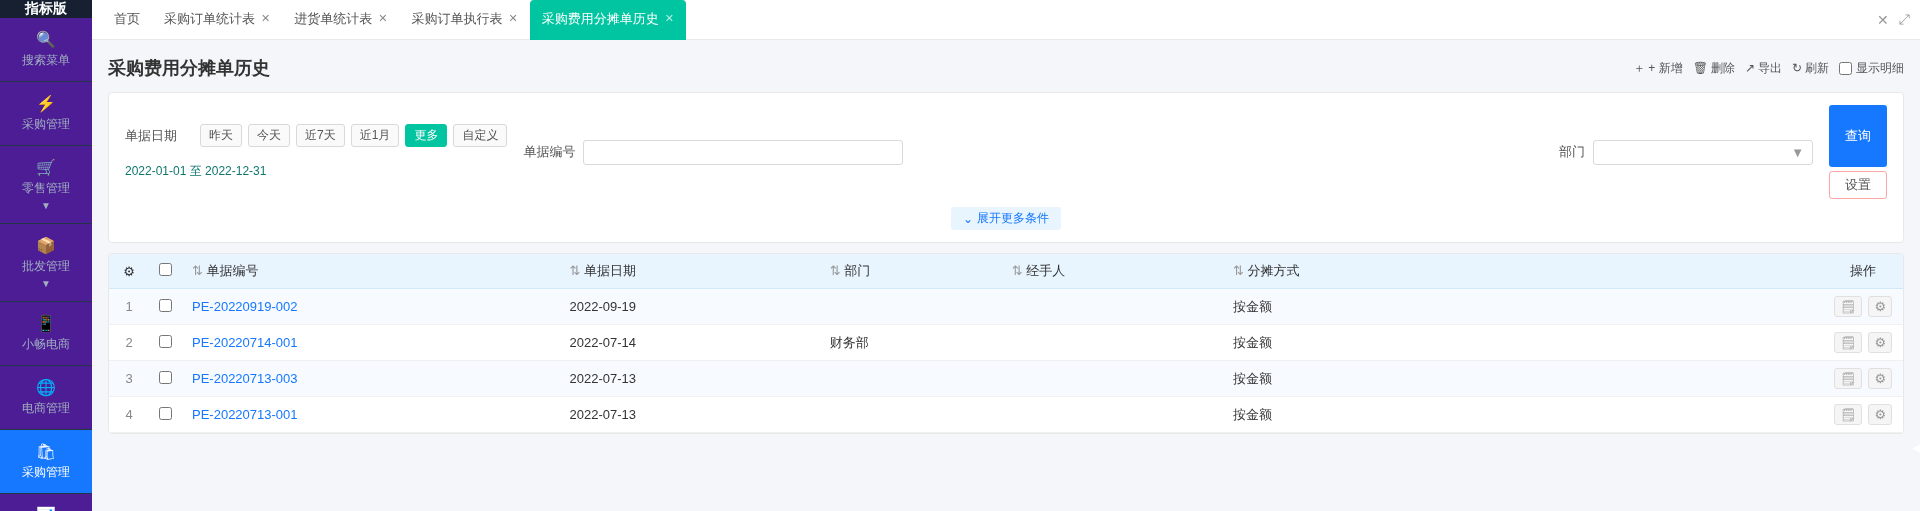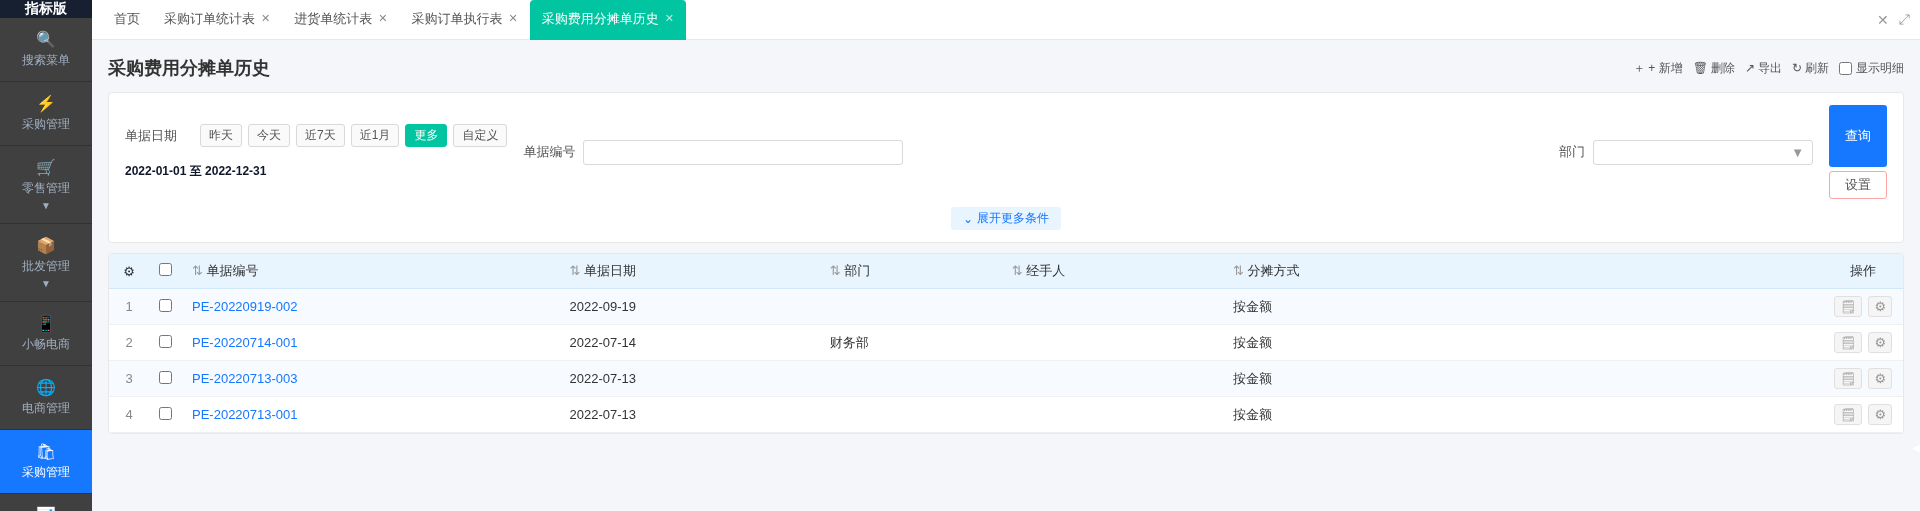--- a/index.html
+++ b/index.html
@@ -1,21 +1,21 @@
 <!DOCTYPE html>
 <html><head>
   <meta charset="utf-8">
   <style>
     * { box-sizing: border-box; margin: 0; padding: 0; }
     body { font-family: 'Microsoft YaHei', Arial, sans-serif; font-size: 13px; background: #f0f2f5; display: flex; height: 511px; overflow: hidden; }
 
     
     .sidebar {
       width: 92px;
-      background: #404040;
+      background: #4c1d95;
       color: #a0aec0;
       display: flex;
       flex-direction: column;
       height: 100%;
       flex-shrink: 0;
     }
     .sidebar-logo {
       height: 40px;
       background: #162030;
       display: flex;
@@ -161,23 +161,22 @@
       color: #555;
       background: #fafafa;
     }
     .date-quick-btn.more {
       background: #00c5a0;
       color: #fff;
       border-color: #00c5a0;
     }
     .date-range-text {
       font-size: 12px;
-      color: #0f172a;
+      color: #0f766e;
       margin-top: 12px;
-      font-weight: bold;
     }
     .filter-input-group {
       display: flex;
       align-items: center;
       gap: 8px;
       flex: 1;
     }
     .filter-input {
       border: 1px solid #d9d9d9;
       border-radius: 3px;

